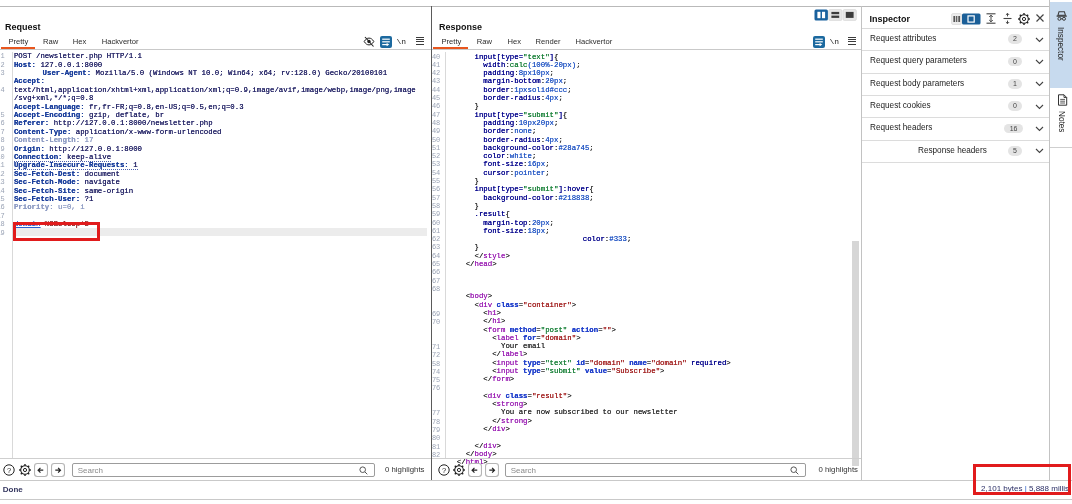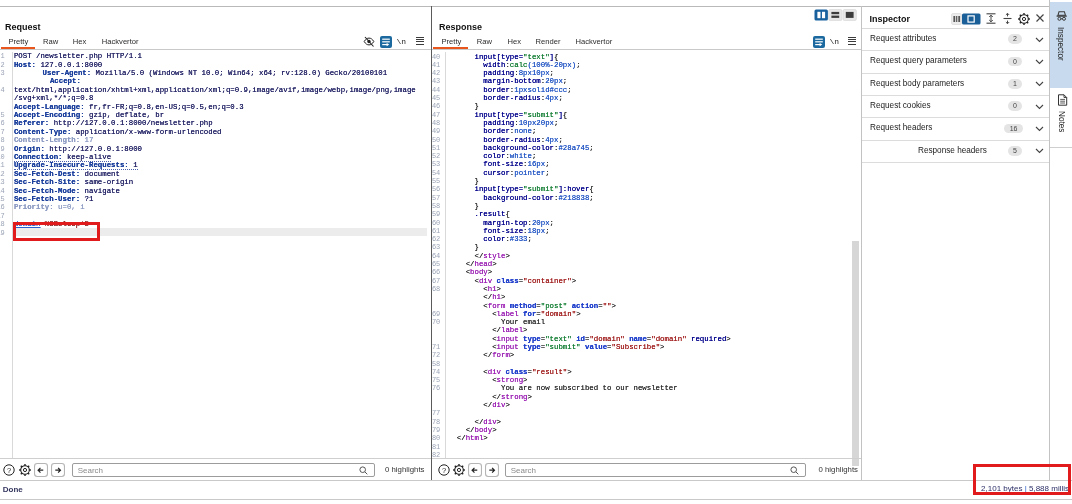--- a/index.html
+++ b/index.html
@@ -42,34 +42,34 @@
     <div style="height:8.4px;line-height:8.4px;font:7px &quot;Liberation Mono&quot;,monospace;color:#9aa3b5;white-space:pre;">15</div>
     <div style="height:8.4px;line-height:8.4px;font:7px &quot;Liberation Mono&quot;,monospace;color:#9aa3b5;white-space:pre;">16</div>
     <div style="height:8.4px;line-height:8.4px;font:7px &quot;Liberation Mono&quot;,monospace;color:#9aa3b5;white-space:pre;">17</div>
     <div style="height:8.4px;line-height:8.4px;font:7px &quot;Liberation Mono&quot;,monospace;color:#9aa3b5;white-space:pre;">18</div>
     <div style="height:8.4px;line-height:8.4px;font:7px &quot;Liberation Mono&quot;,monospace;color:#9aa3b5;white-space:pre;">19</div>
   </div>
 <div style="position:absolute;left:13.9px;top:52.3px;">
     <div style="height:8.4px;line-height:8.4px;font:7.37px 'Liberation Mono', monospace;white-space:pre;text-shadow:0 0 0.3px currentColor;"><span style="color:#232366;">POST /newsletter.php HTTP/1.1</span></div>
     <div style="height:8.4px;line-height:8.4px;font:7.37px 'Liberation Mono', monospace;white-space:pre;text-shadow:0 0 0.3px currentColor;"><span style=""><span style="color:#1b3f9c;font-weight:bold;">Host:</span><span style="color:#232366;"> 127.0.0.1:8000</span></span></div>
     <div style="height:8.4px;line-height:8.4px;font:7.37px 'Liberation Mono', monospace;white-space:pre;text-shadow:0 0 0.3px currentColor;text-align:center;"><span style=""><span style="color:#1b3f9c;font-weight:bold;">User-Agent:</span><span style="color:#232366;"> Mozilla/5.0 (Windows NT 10.0; Win64; x64; rv:128.0) Gecko/20100101</span></span></div>
-    <div style="height:8.4px;line-height:8.4px;font:7.37px 'Liberation Mono', monospace;white-space:pre;text-shadow:0 0 0.3px currentColor;margin-left:36px;"><span style=""><span style="color:#1b3f9c;font-weight:bold;">Accept:</span></span></div>
+    <div style="height:8.4px;line-height:8.4px;font:7.37px 'Liberation Mono', monospace;white-space:pre;text-shadow:0 0 0.3px currentColor;"><span style=""><span style="color:#1b3f9c;font-weight:bold;">Accept:</span></span></div>
     <div style="height:8.4px;line-height:8.4px;font:7.37px 'Liberation Mono', monospace;white-space:pre;text-shadow:0 0 0.3px currentColor;"><span style="color:#232366;">text/html,application/xhtml+xml,application/xml;q=0.9,image/avif,image/webp,image/png,image</span></div>
     <div style="height:8.4px;line-height:8.4px;font:7.37px 'Liberation Mono', monospace;white-space:pre;text-shadow:0 0 0.3px currentColor;"><span style="color:#232366;">/svg+xml,*/*;q=0.8</span></div>
     <div style="height:8.4px;line-height:8.4px;font:7.37px 'Liberation Mono', monospace;white-space:pre;text-shadow:0 0 0.3px currentColor;"><span style=""><span style="color:#1b3f9c;font-weight:bold;">Accept-Language:</span><span style="color:#232366;"> fr,fr-FR;q=0.8,en-US;q=0.5,en;q=0.3</span></span></div>
     <div style="height:8.4px;line-height:8.4px;font:7.37px 'Liberation Mono', monospace;white-space:pre;text-shadow:0 0 0.3px currentColor;"><span style=""><span style="color:#1b3f9c;font-weight:bold;">Accept-Encoding:</span><span style="color:#232366;"> gzip, deflate, br</span></span></div>
     <div style="height:8.4px;line-height:8.4px;font:7.37px 'Liberation Mono', monospace;white-space:pre;text-shadow:0 0 0.3px currentColor;"><span style=""><span style="color:#1b3f9c;font-weight:bold;">Referer:</span><span style="color:#232366;"> http://127.0.0.1:8000/newsletter.php</span></span></div>
     <div style="height:8.4px;line-height:8.4px;font:7.37px 'Liberation Mono', monospace;white-space:pre;text-shadow:0 0 0.3px currentColor;"><span style=""><span style="color:#1b3f9c;font-weight:bold;">Content-Type:</span><span style="color:#232366;"> application/x-www-form-urlencoded</span></span></div>
     <div style="height:8.4px;line-height:8.4px;font:7.37px 'Liberation Mono', monospace;white-space:pre;text-shadow:0 0 0.3px currentColor;"><span style="color:#8e9cc4;font-weight:bold;">Content-Length:</span><span style="color:#8e9cc4;"> 17</span></div>
     <div style="height:8.4px;line-height:8.4px;font:7.37px 'Liberation Mono', monospace;white-space:pre;text-shadow:0 0 0.3px currentColor;"><span style=""><span style="color:#1b3f9c;font-weight:bold;">Origin:</span><span style="color:#232366;"> http://127.0.0.1:8000</span></span></div>
     <div style="height:8.4px;line-height:8.4px;font:7.37px 'Liberation Mono', monospace;white-space:pre;text-shadow:0 0 0.3px currentColor;"><span style="border-bottom:1px dotted #4a5fae;"><span style="color:#1b3f9c;font-weight:bold;">Connection:</span><span style="color:#232366;"> keep-alive</span></span></div>
     <div style="height:8.4px;line-height:8.4px;font:7.37px 'Liberation Mono', monospace;white-space:pre;text-shadow:0 0 0.3px currentColor;"><span style="border-bottom:1px dotted #4a5fae;"><span style="color:#1b3f9c;font-weight:bold;">Upgrade-Insecure-Requests:</span><span style="color:#232366;"> 1</span></span></div>
     <div style="height:8.4px;line-height:8.4px;font:7.37px 'Liberation Mono', monospace;white-space:pre;text-shadow:0 0 0.3px currentColor;"><span style=""><span style="color:#1b3f9c;font-weight:bold;">Sec-Fetch-Dest:</span><span style="color:#232366;"> document</span></span></div>
+    <div style="height:8.4px;line-height:8.4px;font:7.37px 'Liberation Mono', monospace;white-space:pre;text-shadow:0 0 0.3px currentColor;"><span style=""><span style="color:#1b3f9c;font-weight:bold;">Sec-Fetch-Mode:</span><span style="color:#232366;"> navigate</span></span></div>
     <div style="height:8.4px;line-height:8.4px;font:7.37px 'Liberation Mono', monospace;white-space:pre;text-shadow:0 0 0.3px currentColor;"><span style=""><span style="color:#1b3f9c;font-weight:bold;">Sec-Fetch-Site:</span><span style="color:#232366;"> same-origin</span></span></div>
-    <div style="height:8.4px;line-height:8.4px;font:7.37px 'Liberation Mono', monospace;white-space:pre;text-shadow:0 0 0.3px currentColor;"><span style=""><span style="color:#1b3f9c;font-weight:bold;">Sec-Fetch-Mode:</span><span style="color:#232366;"> navigate</span></span></div>
     <div style="height:8.4px;line-height:8.4px;font:7.37px 'Liberation Mono', monospace;white-space:pre;text-shadow:0 0 0.3px currentColor;"><span style=""><span style="color:#1b3f9c;font-weight:bold;">Sec-Fetch-User:</span><span style="color:#232366;"> ?1</span></span></div>
     <div style="height:8.4px;line-height:8.4px;font:7.37px 'Liberation Mono', monospace;white-space:pre;text-shadow:0 0 0.3px currentColor;"><span style="color:#8e9cc4;font-weight:bold;">Priority:</span><span style="color:#8e9cc4;"> u=0, i</span></div>
     <div style="height:8.4px;line-height:8.4px;font:7.37px 'Liberation Mono', monospace;white-space:pre;text-shadow:0 0 0.3px currentColor;"></div>
     <div style="height:8.4px;line-height:8.4px;font:7.37px 'Liberation Mono', monospace;white-space:pre;text-shadow:0 0 0.3px currentColor;"><span style="color:#2a5fd0;text-decoration:underline;">domain</span><span style="color:#888;">=</span><span style="color:#8b1f1f;">%3Bsleep+5</span></div>
   </div>
 <div class="abs" style="left:12.6px;top:222.3px;width:81px;height:13px;border:3.4px solid #e11b1c;"></div>
 <div class="abs" style="left:445.2px;top:52px;width:0px;height:406px;border-left:1px solid #d9d9d9;"></div>
 <div style="position:absolute;left:426px;top:52.6px;width:14.3px;text-align:right;">
     <div style="height:8.3px;line-height:8.3px;font:7px &quot;Liberation Mono&quot;,monospace;color:#9aa3b5;white-space:pre;">40</div>
     <div style="height:8.3px;line-height:8.3px;font:7px &quot;Liberation Mono&quot;,monospace;color:#9aa3b5;white-space:pre;">41</div>
@@ -137,25 +137,25 @@
     <div style="height:8.3px;line-height:8.3px;font:7.37px 'Liberation Mono', monospace;white-space:pre;text-shadow:0 0 0.3px currentColor;"><span style="color:#333333;">        </span><span style="color:#00008b;">color</span><span style="color:#333333;">:</span><span style="color:#2457c5;">white</span><span style="color:#333333;">;</span></div>
     <div style="height:8.3px;line-height:8.3px;font:7.37px 'Liberation Mono', monospace;white-space:pre;text-shadow:0 0 0.3px currentColor;"><span style="color:#333333;">        </span><span style="color:#00008b;">font-size</span><span style="color:#333333;">:</span><span style="color:#2457c5;">16px</span><span style="color:#333333;">;</span></div>
     <div style="height:8.3px;line-height:8.3px;font:7.37px 'Liberation Mono', monospace;white-space:pre;text-shadow:0 0 0.3px currentColor;"><span style="color:#333333;">        </span><span style="color:#00008b;">cursor</span><span style="color:#333333;">:</span><span style="color:#2457c5;">pointer</span><span style="color:#333333;">;</span></div>
     <div style="height:8.3px;line-height:8.3px;font:7.37px 'Liberation Mono', monospace;white-space:pre;text-shadow:0 0 0.3px currentColor;"><span style="color:#333333;">      }</span></div>
     <div style="height:8.3px;line-height:8.3px;font:7.37px 'Liberation Mono', monospace;white-space:pre;text-shadow:0 0 0.3px currentColor;"><span style="color:#333333;">      </span><span style="color:#00008b;">input[type=</span><span style="color:#188038;">"submit"</span><span style="color:#00008b;">]:hover</span><span style="color:#333333;">{</span></div>
     <div style="height:8.3px;line-height:8.3px;font:7.37px 'Liberation Mono', monospace;white-space:pre;text-shadow:0 0 0.3px currentColor;"><span style="color:#333333;">        </span><span style="color:#00008b;">background-color</span><span style="color:#333333;">:</span><span style="color:#2457c5;">#218838</span><span style="color:#333333;">;</span></div>
     <div style="height:8.3px;line-height:8.3px;font:7.37px 'Liberation Mono', monospace;white-space:pre;text-shadow:0 0 0.3px currentColor;"><span style="color:#333333;">      }</span></div>
     <div style="height:8.3px;line-height:8.3px;font:7.37px 'Liberation Mono', monospace;white-space:pre;text-shadow:0 0 0.3px currentColor;"><span style="color:#333333;">      </span><span style="color:#00008b;">.result</span><span style="color:#333333;">{</span></div>
     <div style="height:8.3px;line-height:8.3px;font:7.37px 'Liberation Mono', monospace;white-space:pre;text-shadow:0 0 0.3px currentColor;"><span style="color:#333333;">        </span><span style="color:#00008b;">margin-top</span><span style="color:#333333;">:</span><span style="color:#2457c5;">20px</span><span style="color:#333333;">;</span></div>
     <div style="height:8.3px;line-height:8.3px;font:7.37px 'Liberation Mono', monospace;white-space:pre;text-shadow:0 0 0.3px currentColor;"><span style="color:#333333;">        </span><span style="color:#00008b;">font-size</span><span style="color:#333333;">:</span><span style="color:#2457c5;">18px</span><span style="color:#333333;">;</span></div>
-    <div style="height:8.3px;line-height:8.3px;font:7.37px 'Liberation Mono', monospace;white-space:pre;text-shadow:0 0 0.3px currentColor;"><span style="color:#333333;">        </span><span style="color:#00008b;">color</span><span style="color:#333333;">:</span><span style="color:#2457c5;">#333</span><span style="color:#333333;">;</span></div>
+    <div style="height:8.3px;line-height:8.3px;font:7.37px 'Liberation Mono', monospace;white-space:pre;text-shadow:0 0 0.3px currentColor;text-align:center;"><span style="color:#333333;">        </span><span style="color:#00008b;">color</span><span style="color:#333333;">:</span><span style="color:#2457c5;">#333</span><span style="color:#333333;">;</span></div>
     <div style="height:8.3px;line-height:8.3px;font:7.37px 'Liberation Mono', monospace;white-space:pre;text-shadow:0 0 0.3px currentColor;"><span style="color:#333333;">      }</span></div>
     <div style="height:8.3px;line-height:8.3px;font:7.37px 'Liberation Mono', monospace;white-space:pre;text-shadow:0 0 0.3px currentColor;"><span style="color:#333333;">      </span><span style="color:#333333;">&lt;/</span><span style="color:#9a1db3;">style</span><span style="color:#333333;">&gt;</span></div>
     <div style="height:8.3px;line-height:8.3px;font:7.37px 'Liberation Mono', monospace;white-space:pre;text-shadow:0 0 0.3px currentColor;"><span style="color:#333333;">    </span><span style="color:#333333;">&lt;/</span><span style="color:#9a1db3;">head</span><span style="color:#333333;">&gt;</span></div>
-    <div style="height:8.3px;line-height:8.3px;font:7.37px 'Liberation Mono', monospace;white-space:pre;text-shadow:0 0 0.3px currentColor;"><span style="color:#333333;">    </span><span style="color:#333333;">&lt;</span><span style="color:#9a1db3;">body</span><span style="color:#333333;">&gt;</span></div>
+    <div style="height:8.3px;line-height:8.3px;font:7.37px 'Liberation Mono', monospace;white-space:pre;text-shadow:0 0 0.3px currentColor;margin-top:24px;"><span style="color:#333333;">    </span><span style="color:#333333;">&lt;</span><span style="color:#9a1db3;">body</span><span style="color:#333333;">&gt;</span></div>
     <div style="height:8.3px;line-height:8.3px;font:7.37px 'Liberation Mono', monospace;white-space:pre;text-shadow:0 0 0.3px currentColor;"><span style="color:#333333;">      </span><span style="color:#333333;">&lt;</span><span style="color:#9a1db3;">div</span><span style="color:#333333;"> </span><span style="color:#2040cc;font-weight:bold;">class</span><span style="color:#333333;">=</span><span style="color:#a22020;">"container"</span><span style="color:#333333;">&gt;</span></div>
     <div style="height:8.3px;line-height:8.3px;font:7.37px 'Liberation Mono', monospace;white-space:pre;text-shadow:0 0 0.3px currentColor;"><span style="color:#333333;">        </span><span style="color:#333333;">&lt;</span><span style="color:#9a1db3;">h1</span><span style="color:#333333;">&gt;</span></div>
     <div style="height:8.3px;line-height:8.3px;font:7.37px 'Liberation Mono', monospace;white-space:pre;text-shadow:0 0 0.3px currentColor;"><span style="color:#333333;">        </span><span style="color:#333333;">&lt;/</span><span style="color:#9a1db3;">h1</span><span style="color:#333333;">&gt;</span></div>
     <div style="height:8.3px;line-height:8.3px;font:7.37px 'Liberation Mono', monospace;white-space:pre;text-shadow:0 0 0.3px currentColor;"><span style="color:#333333;">        </span><span style="color:#333333;">&lt;</span><span style="color:#9a1db3;">form</span><span style="color:#333333;"> </span><span style="color:#2040cc;font-weight:bold;">method</span><span style="color:#333333;">=</span><span style="color:#188038;">"post"</span><span style="color:#333333;"> </span><span style="color:#2040cc;font-weight:bold;">action</span><span style="color:#333333;">=</span><span style="color:#a22020;">""</span><span style="color:#333333;">&gt;</span></div>
     <div style="height:8.3px;line-height:8.3px;font:7.37px 'Liberation Mono', monospace;white-space:pre;text-shadow:0 0 0.3px currentColor;"><span style="color:#333333;">          </span><span style="color:#333333;">&lt;</span><span style="color:#9a1db3;">label</span><span style="color:#333333;"> </span><span style="color:#2040cc;font-weight:bold;">for</span><span style="color:#333333;">=</span><span style="color:#a22020;">"domain"</span><span style="color:#333333;">&gt;</span></div>
     <div style="height:8.3px;line-height:8.3px;font:7.37px 'Liberation Mono', monospace;white-space:pre;text-shadow:0 0 0.3px currentColor;"><span style="color:#333333;">            Your email</span></div>
     <div style="height:8.3px;line-height:8.3px;font:7.37px 'Liberation Mono', monospace;white-space:pre;text-shadow:0 0 0.3px currentColor;"><span style="color:#333333;">          </span><span style="color:#333333;">&lt;/</span><span style="color:#9a1db3;">label</span><span style="color:#333333;">&gt;</span></div>
     <div style="height:8.3px;line-height:8.3px;font:7.37px 'Liberation Mono', monospace;white-space:pre;text-shadow:0 0 0.3px currentColor;"><span style="color:#333333;">          </span><span style="color:#333333;">&lt;</span><span style="color:#9a1db3;">input</span><span style="color:#333333;"> </span><span style="color:#2040cc;font-weight:bold;">type</span><span style="color:#333333;">=</span><span style="color:#188038;">"text"</span><span style="color:#333333;"> </span><span style="color:#2040cc;font-weight:bold;">id</span><span style="color:#333333;">=</span><span style="color:#a22020;">"domain"</span><span style="color:#333333;"> </span><span style="color:#2040cc;font-weight:bold;">name</span><span style="color:#333333;">=</span><span style="color:#a22020;">"domain"</span><span style="color:#333333;"> </span><span style="color:#00008b;">required</span><span style="color:#333333;">&gt;</span></div>
     <div style="height:8.3px;line-height:8.3px;font:7.37px 'Liberation Mono', monospace;white-space:pre;text-shadow:0 0 0.3px currentColor;"><span style="color:#333333;">          </span><span style="color:#333333;">&lt;</span><span style="color:#9a1db3;">input</span><span style="color:#333333;"> </span><span style="color:#2040cc;font-weight:bold;">type</span><span style="color:#333333;">=</span><span style="color:#188038;">"submit"</span><span style="color:#333333;"> </span><span style="color:#2040cc;font-weight:bold;">value</span><span style="color:#333333;">=</span><span style="color:#a22020;">"Subscribe"</span><span style="color:#333333;">&gt;</span></div>
     <div style="height:8.3px;line-height:8.3px;font:7.37px 'Liberation Mono', monospace;white-space:pre;text-shadow:0 0 0.3px currentColor;"><span style="color:#333333;">        </span><span style="color:#333333;">&lt;/</span><span style="color:#9a1db3;">form</span><span style="color:#333333;">&gt;</span></div>

